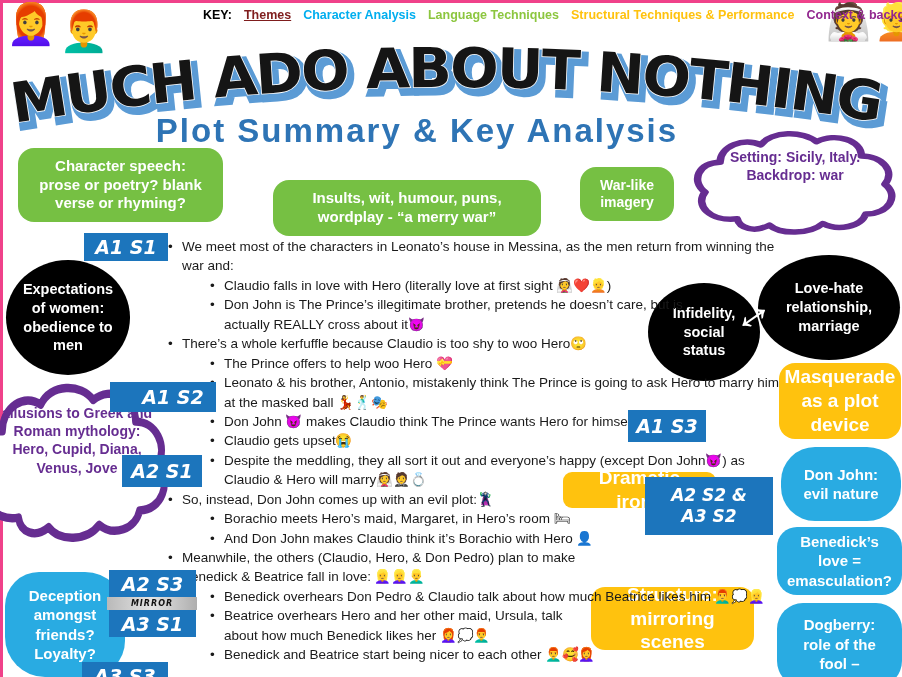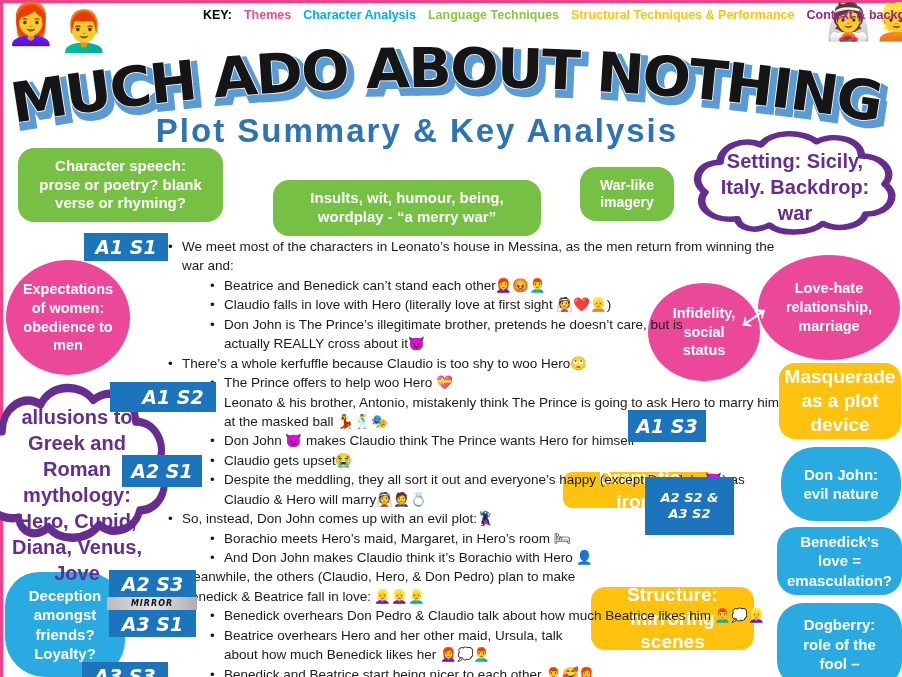--- a/index.html
+++ b/index.html
@@ -13,40 +13,40 @@
   .emoji-strip{position:absolute;display:flex;gap:4px;}
   .emoji-strip span{line-height:1;}
   #emoji-left{left:6px;top:4px;}
   #emoji-left span{font-size:40px;}
   #emoji-left span:nth-child(2){margin-top:7px;}
   #emoji-right{left:826px;top:4px;}
   #emoji-right span{font-size:36px;}
   #key-bar{position:absolute;left:163px;top:8px;width:660px;display:flex;gap:12px;
            font-size:12.5px;font-weight:bold;white-space:nowrap;padding-left:40px;}
   #key-bar .k-label{color:#000;}
-  .k-themes{color:#ec4899;}
+  .k-themes{color:#7f1d1d;text-decoration:underline;}
   .k-char{color:#00AEEF;}
   .k-lang{color:#8CC63F;}
   .k-struct{color:#FFC20E;}
   .k-context{color:#92278F;}
 
   
   #title-svg{position:absolute;left:0;top:24px;width:902px;height:132px;}
   #title-svg text{font-family:"DejaVu Sans",sans-serif;font-weight:bold;font-size:55px;letter-spacing:-2px;}
   .title-shadow{fill:#5B9BD5;stroke:#5B9BD5;stroke-width:7px;}
   .title-main{fill:#151515;stroke:#ffffff;stroke-width:1.5px;paint-order:stroke;}
   #subtitle{position:absolute;left:0;top:112px;width:834px;text-align:center;
             color:#2E74B5;font-size:33px;font-weight:600;letter-spacing:2px;
             font-family:Liberation Sans, sans-serif;}
 
   
   .bubble{position:absolute;display:flex;align-items:center;justify-content:center;
           text-align:center;color:#fff;font-weight:bold;box-sizing:border-box;padding:18px;}
   .green{background:#76C043;border-radius:16px;font-size:15px;line-height:1.25;}
-  .pinkell{background:#ec4899;border-radius:50%;font-size:14.5px;line-height:1.3;}
+  .pinkell{background:#000000;border-radius:50%;font-size:14.5px;line-height:1.3;}
   .lblue{background:#29ABE2;font-size:15px;line-height:1.3;}
   .gold{background:#FFC20E;font-size:19px;line-height:1.25;}
 
   #b-speech{left:18px;top:148px;width:205px;height:74px;}
   #b-insults{left:273px;top:180px;width:268px;height:56px;}
   #b-war{left:580px;top:167px;width:94px;height:54px;font-size:14px;}
   #b-expect{left:6px;top:260px;width:124px;height:115px;}
   #b-infidelity{left:648px;top:283px;width:112px;height:98px;}
   #b-lovehate{left:758px;top:255px;width:142px;height:105px;}
   #arrow-lovehate{position:absolute;left:726px;top:288px;color:#fff;font-size:46px;font-weight:bold;
@@ -56,35 +56,35 @@
   #b-donjohn{left:781px;top:447px;width:120px;height:74px;border-radius:34px;}
   #b-benedick{left:777px;top:527px;width:125px;height:68px;border-radius:20px;}
   #b-dogberry{left:777px;top:603px;width:125px;height:84px;border-radius:26px;align-items:flex-start;padding-top:12px;}
   #b-irony{left:563px;top:472px;width:153px;height:31px;border-radius:9px;}
   #b-structure{left:591px;top:587px;width:163px;height:63px;border-radius:14px;}
 
   
   .cloud{position:absolute;}
   .cloud svg{position:absolute;left:0;top:0;width:100%;height:100%;}
   .cloud .cloud-text{position:absolute;z-index:2;font-weight:bold;text-align:center;
-                     color:#662D91;font-size:20px;line-height:1.3;}
+                     color:#662D91;font-size:14px;line-height:1.3;}
   #cloud-setting{left:688px;top:126px;width:214px;height:118px;}
   #cloud-setting .cloud-text{left:22px;top:22px;width:170px;}
   #cloud-allusions{left:-28px;top:376px;width:202px;height:180px;}
   #cloud-allusions .cloud-text{left:26px;top:28px;width:158px;}
 
   
   .stage{position:absolute;background:#1C75BC;color:#fff;display:flex;align-items:center;
          justify-content:center;font-family:"DejaVu Sans",sans-serif;font-style:italic;
          font-weight:bold;font-size:19px;z-index:3;}
   #l-a1s1{left:84px;top:233px;width:84px;height:28px;}
   #l-a1s2{left:110px;top:382px;width:86px;height:30px;padding-left:20px;}
   #l-a1s3{left:628px;top:410px;width:78px;height:32px;}
   #l-a2s1{left:122px;top:455px;width:80px;height:32px;}
-  #l-a2s2{left:645px;top:477px;width:89px;height:58px;flex-direction:column;font-size:13px;line-height:1.25;}
+  #l-a2s2{left:645px;top:477px;width:128px;height:58px;flex-direction:column;font-size:17px;line-height:1.25;}
   #l-a2s3{left:109px;top:570px;width:87px;height:27px;}
   #l-mirror{left:107px;top:597px;width:90px;height:13px;background:linear-gradient(90deg,#b9b9b9,#e4e4e4,#aeaeae);
             color:#111;font-size:8px;letter-spacing:1px;}
   #l-a3s1{left:109px;top:610px;width:87px;height:27px;}
   #l-a3s3{left:82px;top:662px;width:86px;height:28px;}
 
   
   #plot{position:absolute;left:168px;top:237px;width:614px;font-size:13.5px;line-height:1.44;z-index:1;}
   .pi{position:relative;padding-left:14px;}
   .pi::before{content:"•";position:absolute;left:0;top:0;}
@@ -121,21 +121,21 @@
     <defs>
       <path id="arc-shadow" d="M 18,104 Q 451,32 890,104" fill="none"></path>
       <path id="arc-main" d="M 14,99 Q 451,27 886,99" fill="none"></path>
     </defs>
     <text class="title-shadow"><textPath href="#arc-shadow" startOffset="0" textLength="868" lengthAdjust="spacingAndGlyphs">MUCH ADO ABOUT NOTHING</textPath></text>
     <text class="title-main"><textPath href="#arc-main" startOffset="0" textLength="868" lengthAdjust="spacingAndGlyphs">MUCH ADO ABOUT NOTHING</textPath></text>
   </svg>
   <div id="subtitle">Plot Summary &amp; Key Analysis</div>
 
   <div id="b-speech" class="bubble green">Character speech: prose or poetry? blank verse or rhyming?</div>
-  <div id="b-insults" class="bubble green">Insults, wit, humour, being, wordplay - “a merry war”</div>
+  <div id="b-insults" class="bubble green">Insults, wit, humour, puns, wordplay - “a merry war”</div>
   <div id="b-war" class="bubble green">War-like imagery</div>
 
   <div id="cloud-setting" class="cloud">
     <svg viewBox="0 0 200 150" preserveAspectRatio="none">
       <path d="M46 118 C20 122 6 100 16 84 C2 70 10 46 30 46 C30 26 52 14 68 24 C78 6 108 6 120 20 C138 8 162 18 162 38 C182 38 194 58 184 74 C198 88 188 112 166 112 C162 128 140 134 126 124 C114 138 86 138 76 126 C62 136 48 130 46 118 Z" fill="#ffffff" stroke="#662D91" stroke-width="7" stroke-linejoin="round"></path>
     </svg>
     <div class="cloud-text">Setting: Sicily, Italy. Backdrop: war</div>
   </div>
   <div id="cloud-allusions" class="cloud">
     <svg viewBox="0 0 200 150" preserveAspectRatio="none">
@@ -166,21 +166,20 @@
     <span>A2 S2 &amp;</span>
     <span>A3 S2</span>
   </div>
   <div id="l-a2s3" class="stage">A2 S3</div>
   <div id="l-mirror" class="stage">MIRROR</div>
   <div id="l-a3s1" class="stage">A3 S1</div>
   <div id="l-a3s3" class="stage">A3 S3</div>
 
   <div id="plot">
     <div class="pi lvl1">We meet most of the characters in Leonato’s house in Messina, as the men return from winning the war and:</div>
-    <div class="pi lvl2">Beatrice and Benedick can’t stand each other👩‍🦰😡👨‍🦰</div>
     <div class="pi lvl2">Claudio falls in love with Hero (literally love at first sight 👰❤️👱)</div>
     <div class="pi lvl2 w490">Don John is The Prince’s illegitimate brother, pretends he doesn’t care, but is actually REALLY cross about it😈</div>
     <div class="pi lvl1">There’s a whole kerfuffle because Claudio is too shy to woo Hero🙄</div>
     <div class="pi lvl2">The Prince offers to help woo Hero 💝</div>
     <div class="pi lvl2">Leonato &amp; his brother, Antonio, mistakenly think The Prince is going to ask Hero to marry him at the masked ball 💃🕺🎭</div>
     <div class="pi lvl2 w420">Don John 😈 makes Claudio think The Prince wants Hero for himself</div>
     <div class="pi lvl2">Claudio gets upset😭</div>
     <div class="pi lvl2">Despite the meddling, they all sort it out and everyone’s happy (except Don John😈) as Claudio &amp; Hero will marry👰🤵💍</div>
     <div class="pi lvl1 w420">So, instead, Don John comes up with an evil plot:🦹</div>
     <div class="pi lvl2">Borachio meets Hero’s maid, Margaret, in Hero’s room 🛏</div>

